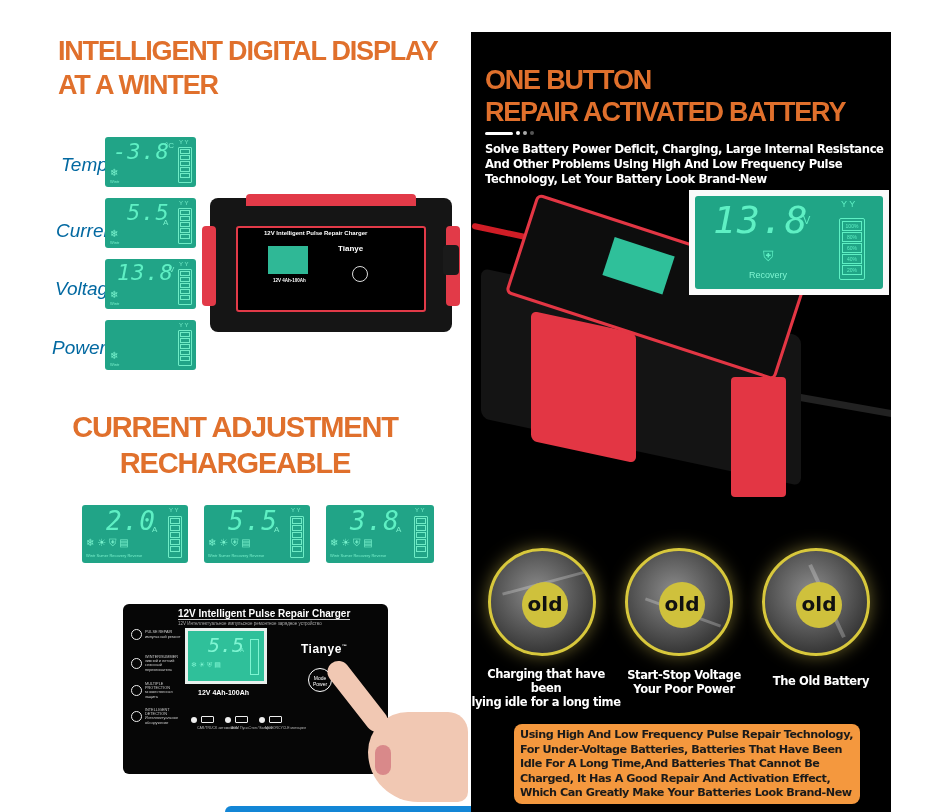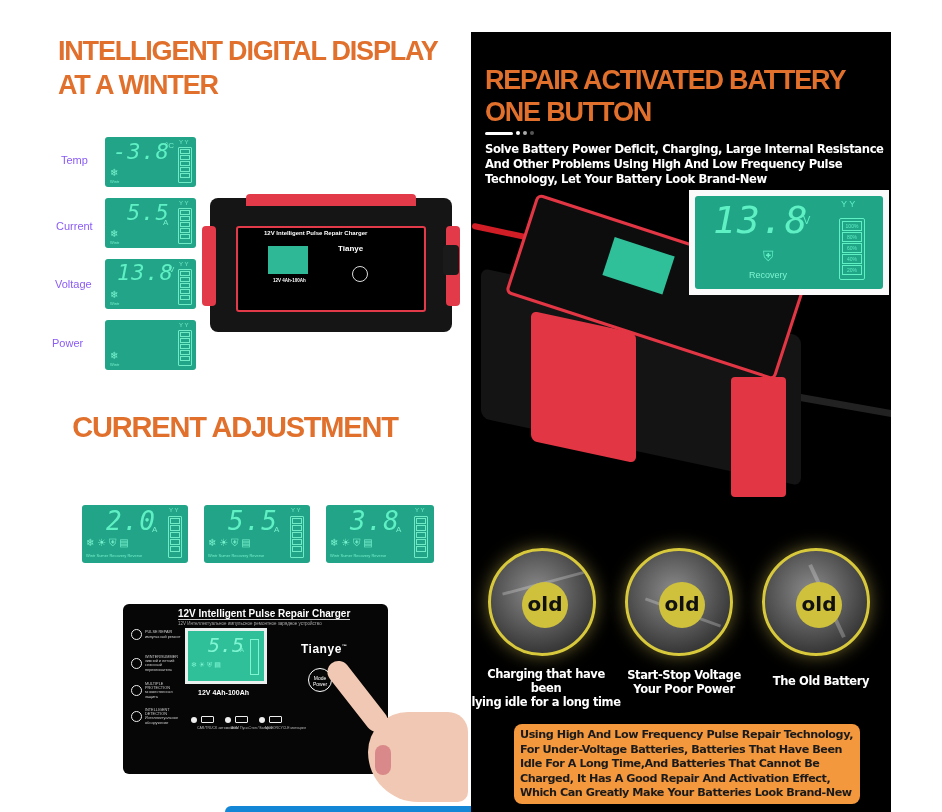--- a/index.html
+++ b/index.html
@@ -5,21 +5,21 @@
   *{box-sizing:border-box;margin:0;padding:0;}
   html,body{width:942px;height:812px;overflow:hidden;background:#ffffff;}
   body{position:relative;font-family:"Liberation Sans",sans-serif;}
 
   .abs{position:absolute;}
   .headline{font-family:"Liberation Sans",sans-serif;font-weight:bold;color:#e0702c;letter-spacing:-1.2px;line-height:1;}
 
   
   #h1{left:58px;top:38px;font-size:27px;}
   #h1 div{height:34px;}
-  .row-label{position:absolute;font-size:11px;color:#8b5cf6;width:60px;text-align:left;}
+  .row-label{position:absolute;font-size:19px;color:#0369a1;width:60px;text-align:left;font-style:italic;}
   .lcd{position:absolute;background:#21a487;border-radius:3px;overflow:hidden;}
   .lcd .digits{position:absolute;font-family:"DejaVu Sans Mono",monospace;color:#5ff0c4;font-style:italic;letter-spacing:1px;}
   .lcd .unit{position:absolute;color:#78f1cc;font-size:8px;}
   .lcd .snow{position:absolute;color:#78f1cc;font-size:10px;}
   .lcd .tiny{position:absolute;color:#78f1cc;font-size:4px;}
   .lcd .batt{position:absolute;border:1px solid #6fecc6;border-radius:1px;}
   .lcd .batt i{display:block;border:1px solid #6fecc6;margin:1px;}
   .lcd .yy{position:absolute;color:#78f1cc;font-size:6px;}
 
   
@@ -160,20 +160,21 @@
     <div class="mini" style="left:30px;top:18px;width:40px;height:28px;"></div>
     <div class="title" style="left:35px;top:50px;font-size:4.5px;">12V  4Ah-100Ah</div>
     <div class="brand" style="left:100px;top:16px;font-size:8px;">Tianye</div>
     <div class="modebtn" style="left:114px;top:38px;width:16px;height:16px;"></div>
   </div>
 </div>
 <div class="abs" style="left:443px;top:245px;width:16px;height:30px;background:#1a1a1a;border-radius:4px;"></div>
 
 <div id="h2" class="abs headline">
   <div>CURRENT ADJUSTMENT</div>
+  <div>RECHARGEABLE</div>
 </div>
 
 <div>
   <div class="lcd" style="left:82px;top:505px;width:106px;height:58px;">
     <span class="digits" style="left:24px;top:1px;font-size:26px;">2.0</span>
     <span class="unit" style="left:70px;top:20px;">A</span>
     <span class="snow" style="left:4px;top:32px;">❄ ☀ ⛨ ▤</span>
     <span class="tiny" style="left:4px;top:48px;"><span>Wintr</span> <span>Sumer</span> <span>Recovery</span> <span>Reverse</span></span>
     <span class="yy" style="left:87px;top:2px;">Y Y</span>
     <div class="batt" style="left:86px;top:11px;width:14px;height:42px;">
@@ -264,22 +265,22 @@
 <div>
   <div class="hand" style="left:323px;top:670px;width:22px;height:84px;border-radius:12px;transform:rotate(-38deg);transform-origin:top left;"></div>
   <div class="hand" style="left:368px;top:712px;width:100px;height:90px;border-radius:40px 20px 10px 50px;"></div>
   <div class="hand" style="left:375px;top:745px;width:16px;height:30px;border-radius:8px;background:#d9898a;"></div>
 </div>
 
 <div id="bluebar" class="abs"></div>
 
 <div id="dark" class="abs">
   <div id="h3" class="abs headline">
+    <div>ONE BUTTON</div>
     <div>REPAIR ACTIVATED BATTERY</div>
-    <div>ONE BUTTON</div>
   </div>
   <div class="pager">
     <span class="bar"></span>
       <span class="d" style="background:#fff"></span>
       <span class="d" style="background:#aaa"></span>
       <span class="d" style="background:#555"></span>
   </div>
   <div id="sub" class="abs">Solve Battery Power Deficit, Charging, Large Internal Resistance And Other Problems Using High And Low Frequency Pulse Technology, Let Your Battery Look Brand-New</div>
 
   <div class="cord" style="left:0;top:200px;width:90px;background:#d01d26;transform:rotate(12deg);"></div>

